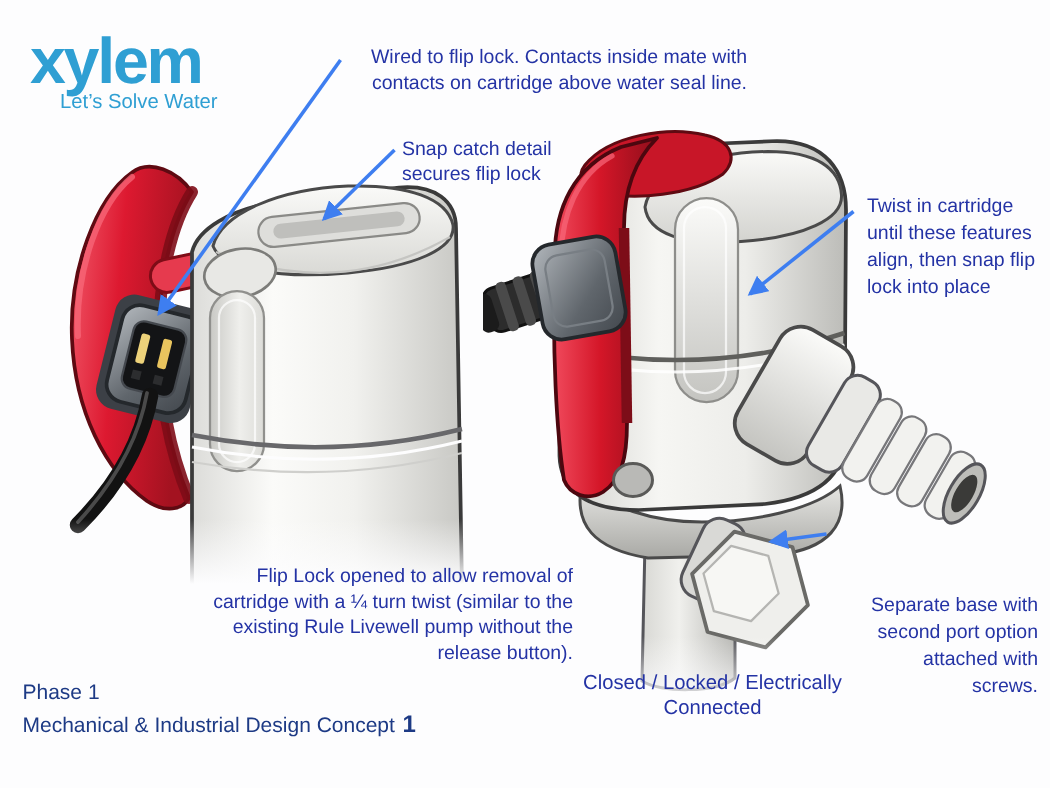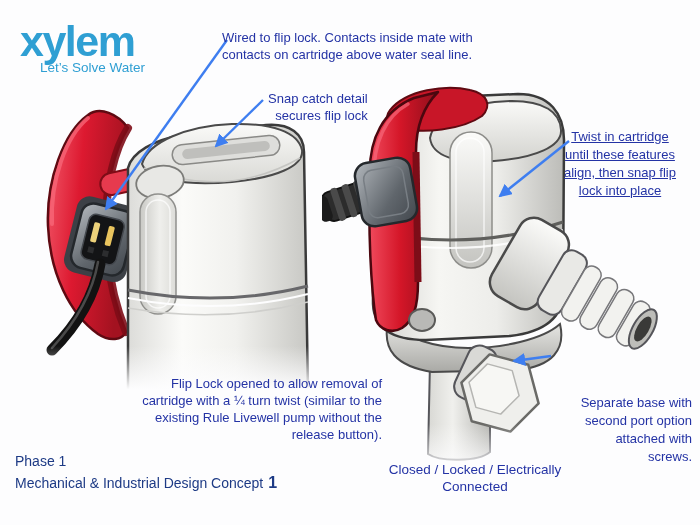--- a/index.html
+++ b/index.html
@@ -15,26 +15,26 @@
     color:#2F9FD3;
   }
   .logo .tagline{
     margin-left:20px;margin-top:-2px;font-size:13.5px;color:#2F9FD3;
   }
   
   .ann{
     position:absolute;z-index:4;color:#2433A5;font-size:13px;line-height:17px;
     white-space:pre-line;
   }
-  .ann-wired{left:222px;top:29px;width:290px;text-align:left;}
-  .ann-snap{left:268px;top:90px;text-align:right;}
-  .ann-twist{right:24px;top:128px;text-align:center;line-height:18px;text-decoration:underline;}
+  .ann-wired{left:208px;top:29px;width:290px;text-align:right;}
+  .ann-snap{left:268px;top:90px;text-align:left;}
+  .ann-twist{right:10px;top:128px;text-align:left;line-height:18px;}
   .ann-base{right:8px;top:347px;text-align:right;line-height:18px;margin-top:47px;}
   .ann-flip{left:92px;top:375px;width:290px;text-align:right;}
-  .ann-closed{left:360px;top:461px;width:230px;text-align:center;font-size:13.5px;}
+  .ann-closed{left:360px;top:446px;width:230px;text-align:center;font-size:13.5px;}
   
   .footer{position:absolute;left:15px;top:450px;z-index:4;color:#1D3A85;
           font-size:14px;line-height:22px;}
   .footer .num{font-weight:bold;font-size:16px;margin-left:5px;}
   
   .leaders{position:absolute;left:0;top:0;z-index:3;pointer-events:none;}
   .fig{position:absolute;z-index:1;}
   .fig-left{left:36px;top:102px;width:285px;height:295px;}
   .fig-right{left:322px;top:82px;width:340px;height:400px;}
 </style>

